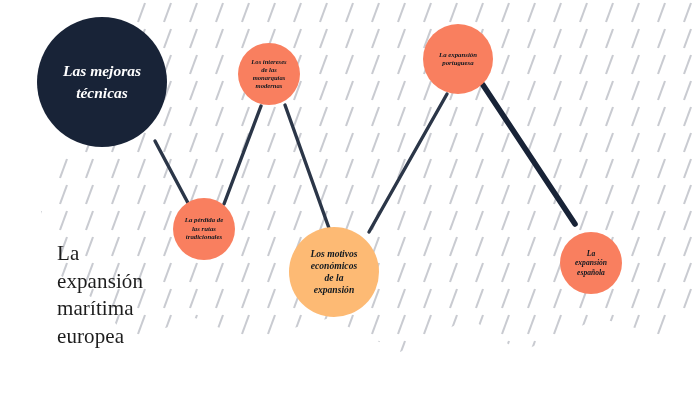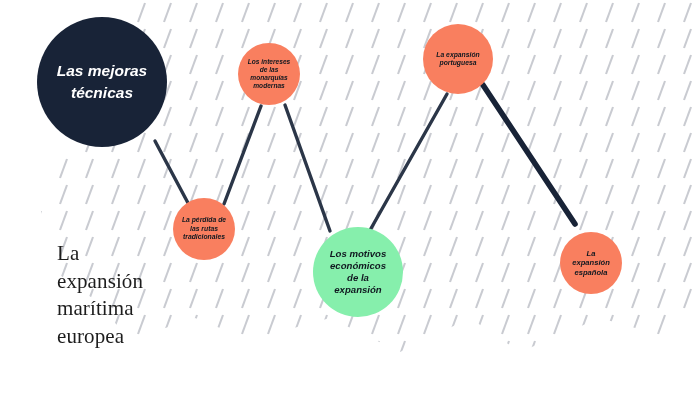--- a/index.html
+++ b/index.html
@@ -24,20 +24,21 @@
     width: 700px;
     height: 393px;
   }
   #bg-pattern { z-index: 1; }
   #svg-layer  { z-index: 2; }
   #nodes-layer {
     position: absolute;
     left: 0; top: 0;
     width: 556px; height: 393px;
     z-index: 3;
+    font-family: Liberation Serif, serif;
   }
   .node {
     position: absolute;
     border-radius: 50%;
     display: flex;
     align-items: center;
     justify-content: center;
     text-align: center;
     box-sizing: border-box;
   }
@@ -122,21 +123,21 @@
       <span class="node-label" style="font-size: 6.8px; color: rgb(16, 24, 32);">La expansión
 portuguesa</span>
     </div>
 
     <div class="node node-sub" style="left: 173px; top: 198px; width: 62px; height: 62px; background: rgb(249, 127, 95);">
       <span class="node-label" style="font-size: 6.8px; color: rgb(16, 24, 32);">La pérdida de
 las rutas
 tradicionales</span>
     </div>
 
-    <div class="node node-sub" style="left: 313px; top: 227px; width: 90px; height: 90px; background: #86efac;">
+    <div class="node node-sub" style="left: 289px; top: 227px; width: 90px; height: 90px; background: #fdba74;">
       <span class="node-label" style="font-size: 9.6px; color: rgb(16, 24, 32);">Los motivos
 económicos
 de la
 expansión</span>
     </div>
 
     <div class="node node-sub" style="left: 560px; top: 232px; width: 62px; height: 62px; background: rgb(249, 127, 95);">
       <span class="node-label" style="font-size: 7.6px; color: rgb(16, 24, 32);">La
 expansión
 española</span>

